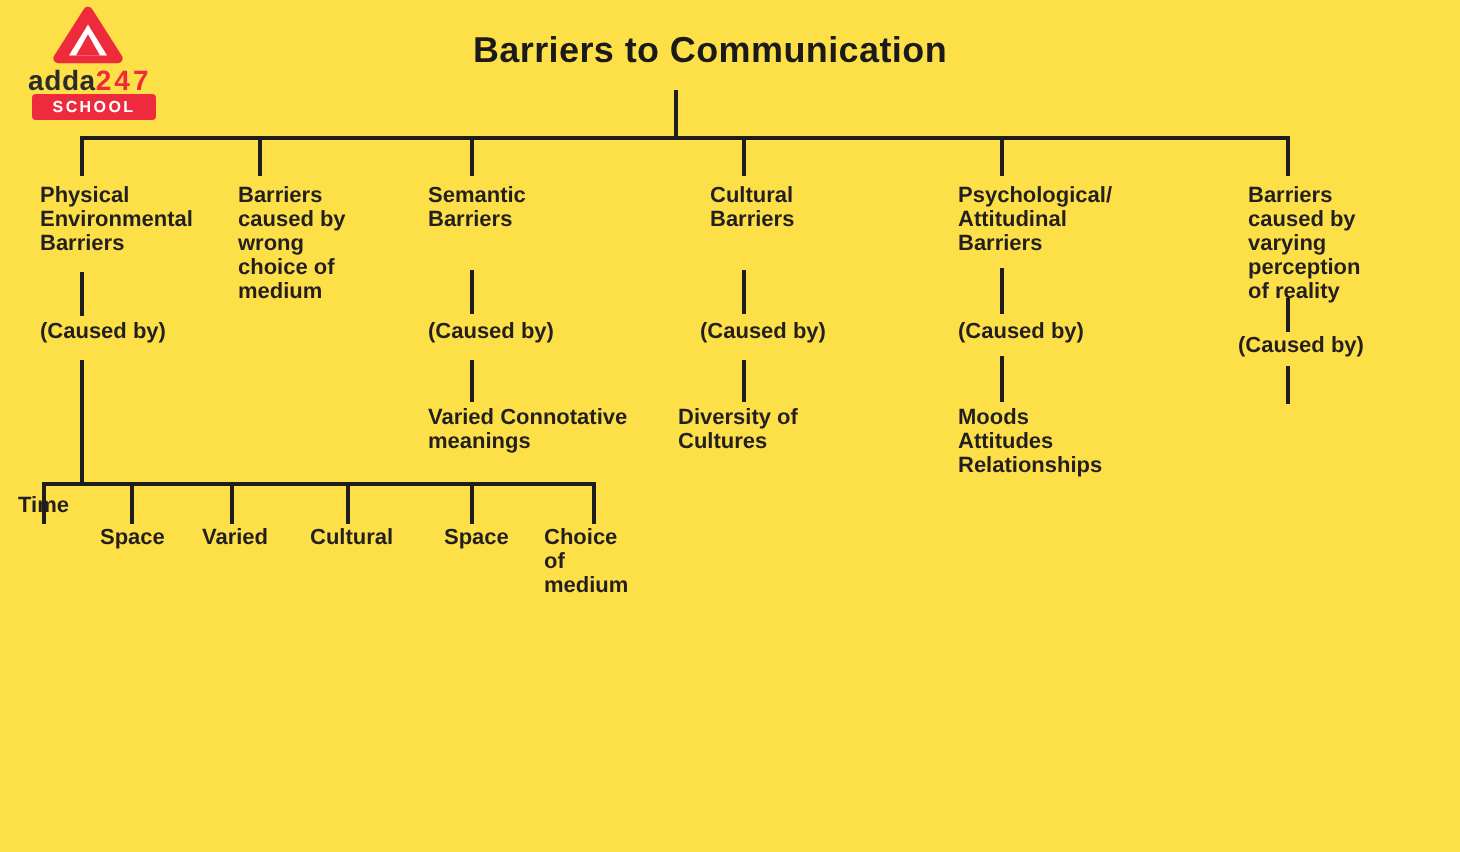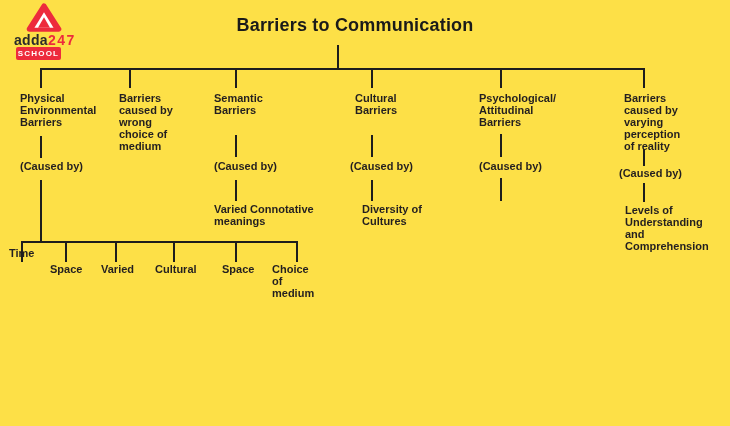--- a/index.html
+++ b/index.html
@@ -35,21 +35,21 @@
   .logo { position: absolute; left: 14px; top: 3px; width: 70px; height: 56px; }
   .logo-tri { position: absolute; left: 12px; top: 0; }
   .logo-text {
     position: absolute; left: 0; top: 29px;
     font-size: 14px; font-weight: bold; color: #2b2b2b;
     letter-spacing: 0.3px;
   }
   .logo-text .num { color: #ed2b3c; letter-spacing: 1.5px; }
   .logo-badge {
     position: absolute; left: 2px; top: 44px;
-    width: 45px; height: 13px;
+    width: 62px; height: 13px;
     background: #ed2b3c;
     border-radius: 2px;
     color: #ffffff;
     font-size: 8px; font-weight: bold;
     letter-spacing: 1.2px;
     text-align: center; line-height: 13px;
   }
 </style>
 </head>
 <body>
@@ -120,28 +120,27 @@
 
   <div class="vline" style="left:235px; top:135px; height:22px;"></div>
   <div class="lbl" style="left:214px; top:160px;">(Caused by)</div>
   <div class="vline" style="left:235px; top:180px; height:21px;"></div>
   <div class="lbl" style="left:214px; top:203px; width:100px;">Varied Connotative
 meanings</div>
 
   <div class="vline" style="left:371px; top:135px; height:22px;"></div>
   <div class="lbl" style="left:350px; top:160px;">(Caused by)</div>
   <div class="vline" style="left:371px; top:180px; height:21px;"></div>
-  <div class="lbl" style="left:362px; top:203px; width:70px;">Diversity of
+  <div class="lbl" style="left:339px; top:203px; width:70px;">Diversity of
 Cultures</div>
 
   <div class="vline" style="left:500px; top:134px; height:23px;"></div>
   <div class="lbl" style="left:479px; top:160px;">(Caused by)</div>
   <div class="vline" style="left:500px; top:178px; height:23px;"></div>
+  <div class="lbl" style="left:479px; top:203px; width:80px;">Moods
+Attitudes
+Relationships</div>
 
   <div class="vline" style="left:643px; top:149px; height:17px;"></div>
   <div class="lbl" style="left:619px; top:167px;">(Caused by)</div>
   <div class="vline" style="left:643px; top:183px; height:19px;"></div>
-  <div class="lbl" style="left:625px; top:204px; width:85px;">Levels of
-Understanding
-and
-Comprehension</div>
 
 </div>
 
 </body></html>

